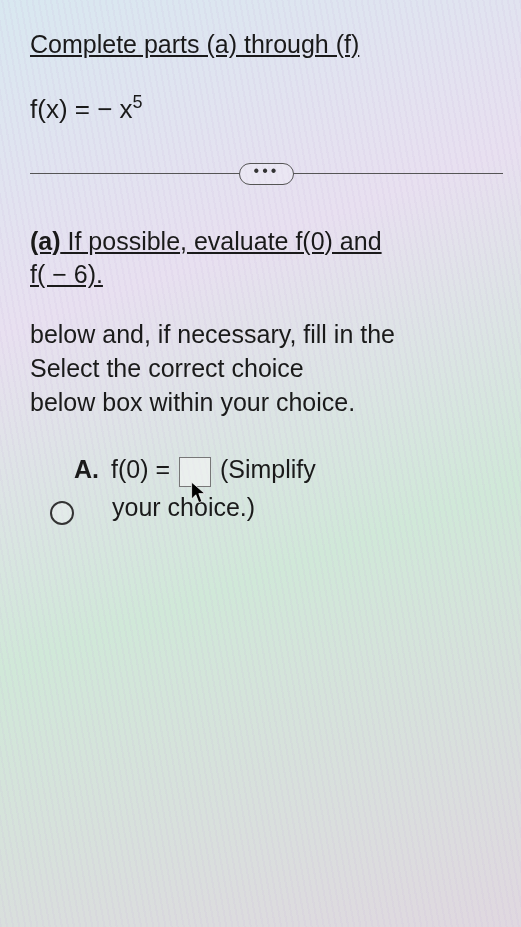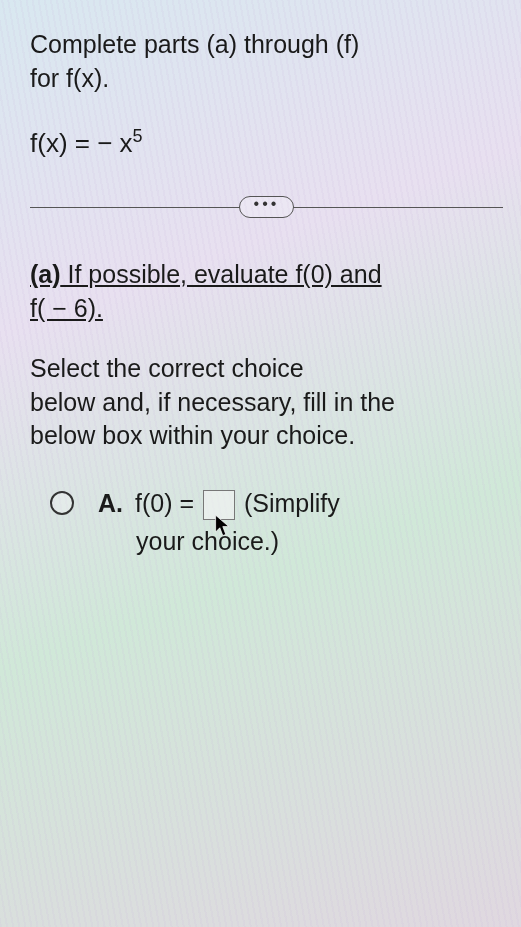--- a/index.html
+++ b/index.html
@@ -16,21 +16,21 @@
       overflow: hidden;
     }
     body::before {
       content: "";
       position: absolute;
       top: 0; left: 0; right: 0; bottom: 0;
       background: repeating-linear-gradient(80deg, rgba(200,180,220,0.12) 0px, rgba(200,180,220,0.12) 2px, transparent 2px, transparent 6px);
       pointer-events: none;
     }
     .content { position: relative; z-index: 1; }
-    .instruction { margin-bottom: 28px; }
+    .instruction { margin-bottom: 28px; text-decoration: underline; }
     .formula { font-size: 26px; margin-bottom: 36px; }
     .formula sup { font-size: 18px; vertical-align: super; }
     .divider-row {
       display: flex;
       align-items: center;
       margin: 0 0 40px 0;
     }
     .hr-line { flex: 1; height: 1px; background: #555; }
     .ellipsis-pill {
       border: 1.5px solid #555;
@@ -50,22 +50,22 @@
       color: #333;
       line-height: 1;
       position: relative;
       top: -3px;
     }
     .part-a { margin-bottom: 26px; text-decoration: underline; }
     .part-a b { font-weight: 700; }
     .select-text { margin-bottom: 34px; }
     .choice {
       display: flex;
-      align-items: flex-start;
-      gap: 24px;
+      align-items: flex-end;
+      gap: 0;
       margin-bottom: 22px;
       padding-left: 20px;
     }
     .radio {
       width: 24px;
       height: 24px;
       border: 2px solid #333;
       border-radius: 50%;
       flex: 0 0 24px;
       margin-top: 4px;
@@ -94,21 +94,20 @@
     }
     .cursor-arrow svg { width: 20px; height: 24px; }
   </style>
 </head>
 <body>
 
 <div class="content">
 
   <div class="instruction">
     <div>Complete parts (a) through (f)</div>
-    <div>for f(x).</div>
   </div>
 
   <div class="formula">
     <span>f(x) = </span><span>− x</span><sup>5</sup>
   </div>
 
   <div class="divider-row">
     <div class="hr-line"></div>
     <div class="ellipsis-pill">
       <span>•••</span>
@@ -117,22 +116,22 @@
   </div>
 
   <div class="part-a">
     <div>
       <b>(a)</b><span> If possible, evaluate f(0) and</span>
     </div>
     <div>f( − 6).</div>
   </div>
 
   <div class="select-text">
+    <div>below and, if necessary, fill in the</div>
     <div>Select the correct choice</div>
-    <div>below and, if necessary, fill in the</div>
     <div>below box within your choice.</div>
   </div>
 
   <div class="choice">
     <div class="radio"></div>
     <div class="choice-body">
       <div class="choice-a-line1">
         <span class="choice-label">A.</span>
         <span>f(0) = </span><span class="answer-box">
           <span class="cursor-arrow">

